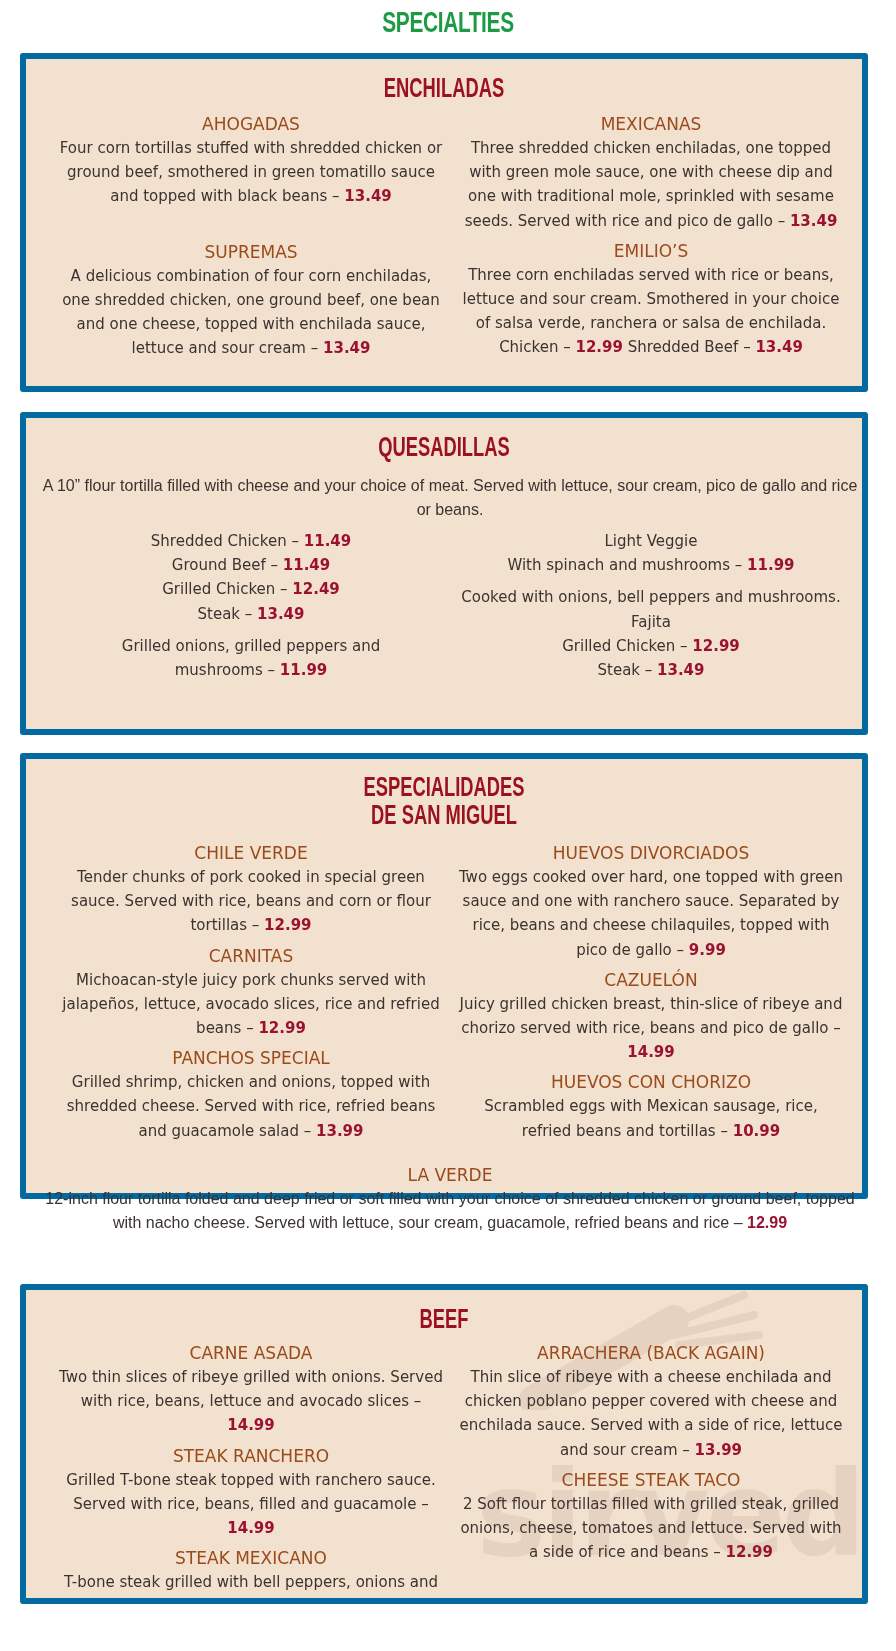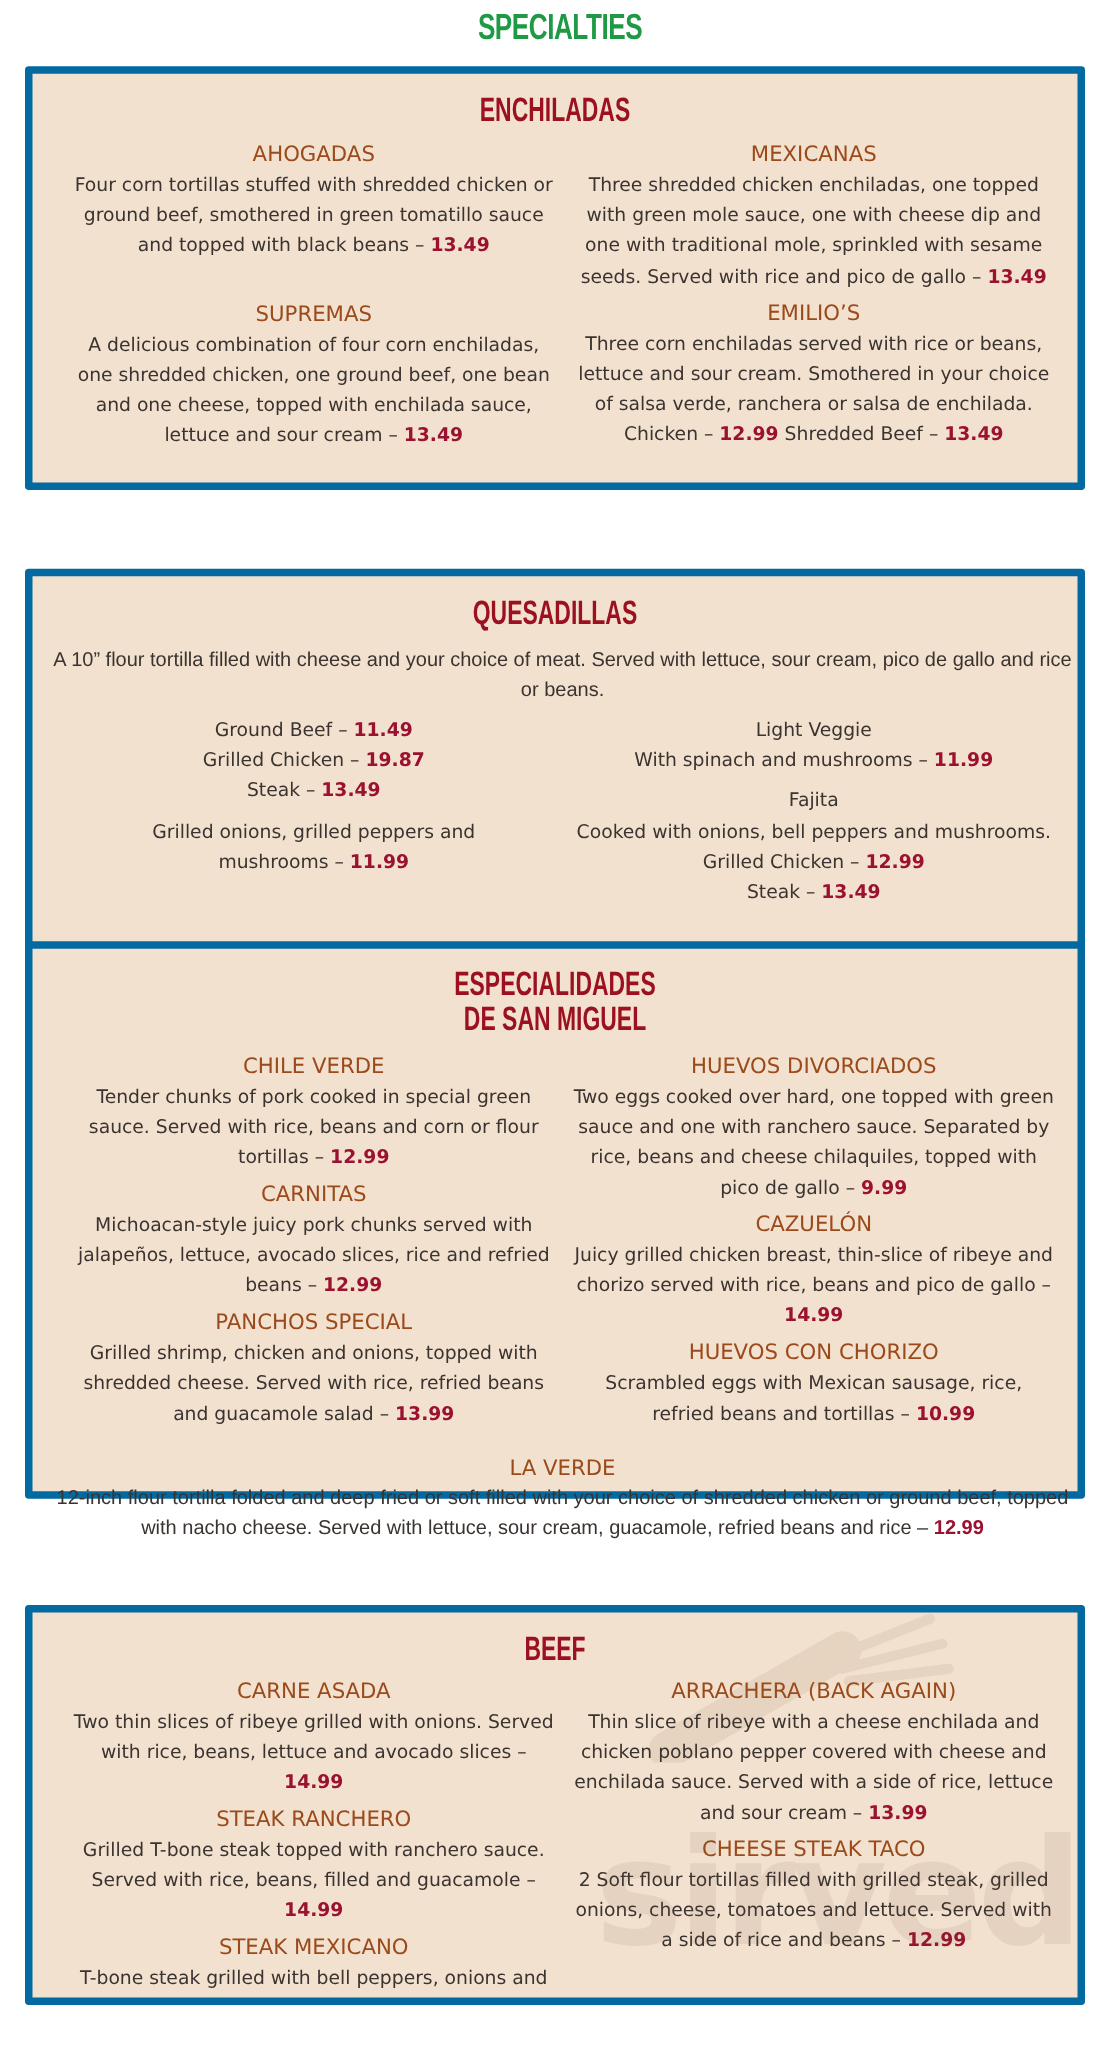--- a/index.html
+++ b/index.html
@@ -49,39 +49,40 @@
       <div class="item-name">MEXICANAS</div>
       <div class="desc"><span>Three shredded chicken enchiladas, one topped with green mole sauce, one with cheese dip and one with traditional mole, sprinkled with sesame seeds. Served with rice and pico de gallo – </span><span class="price">13.49</span></div>
     </div>
     <div class="item">
       <div class="item-name">EMILIO’S</div>
       <div class="desc"><span>Three corn enchiladas served with rice or beans, lettuce and sour cream. Smothered in your choice of salsa verde, ranchera or salsa de enchilada.</span><br><span>Chicken – </span><span class="price">12.99</span><span> Shredded Beef – </span><span class="price">13.49</span></div>
     </div>
   </div>
 </div>
 
-<div class="card" style="top:412px;height:323px;margin-top:43px;">
+<div class="card" style="top:412px;height:323px;">
   <div class="card-title" style="top:14px;">QUESADILLAS</div>
   <div class="plain condensed" style="top:56px;">A 10” flour tortilla filled with cheese and your choice of meat. Served with lettuce, sour cream, pico de gallo and rice or beans.</div>
   <div class="col left" style="top:111px;">
+    <div><span>Shredded Chicken – </span><span class="price">11.49</span></div>
     <div><span>Ground Beef – </span><span class="price">11.49</span></div>
-    <div><span>Grilled Chicken – </span><span class="price">19.87</span></div>
+    <div><span>Grilled Chicken – </span><span class="price">12.49</span></div>
     <div><span>Steak – </span><span class="price">13.49</span></div>
     <div style="margin-top:8px;">
       <div style="padding:0 20px;"><span>Grilled onions, grilled peppers and mushrooms – </span><span class="price">11.99</span></div>
     </div>
   </div>
   <div class="col right" style="top:111px;">
     <div>
       <div>Light Veggie</div>
       <div><span>With spinach and mushrooms – </span><span class="price">11.99</span></div>
     </div>
     <div style="margin-top:8px;">
+      <div>Cooked with onions, bell peppers and mushrooms.</div>
       <div>Fajita</div>
-      <div>Cooked with onions, bell peppers and mushrooms.</div>
       <div><span>Grilled Chicken – </span><span class="price">12.99</span></div>
       <div><span>Steak – </span><span class="price">13.49</span></div>
     </div>
   </div>
 </div>
 
 <div class="card" style="top:753px;height:446px;">
   <div class="card-title" style="top:14px;line-height:28px;">
     <div>ESPECIALIDADES</div>
     <div>DE SAN MIGUEL</div>

